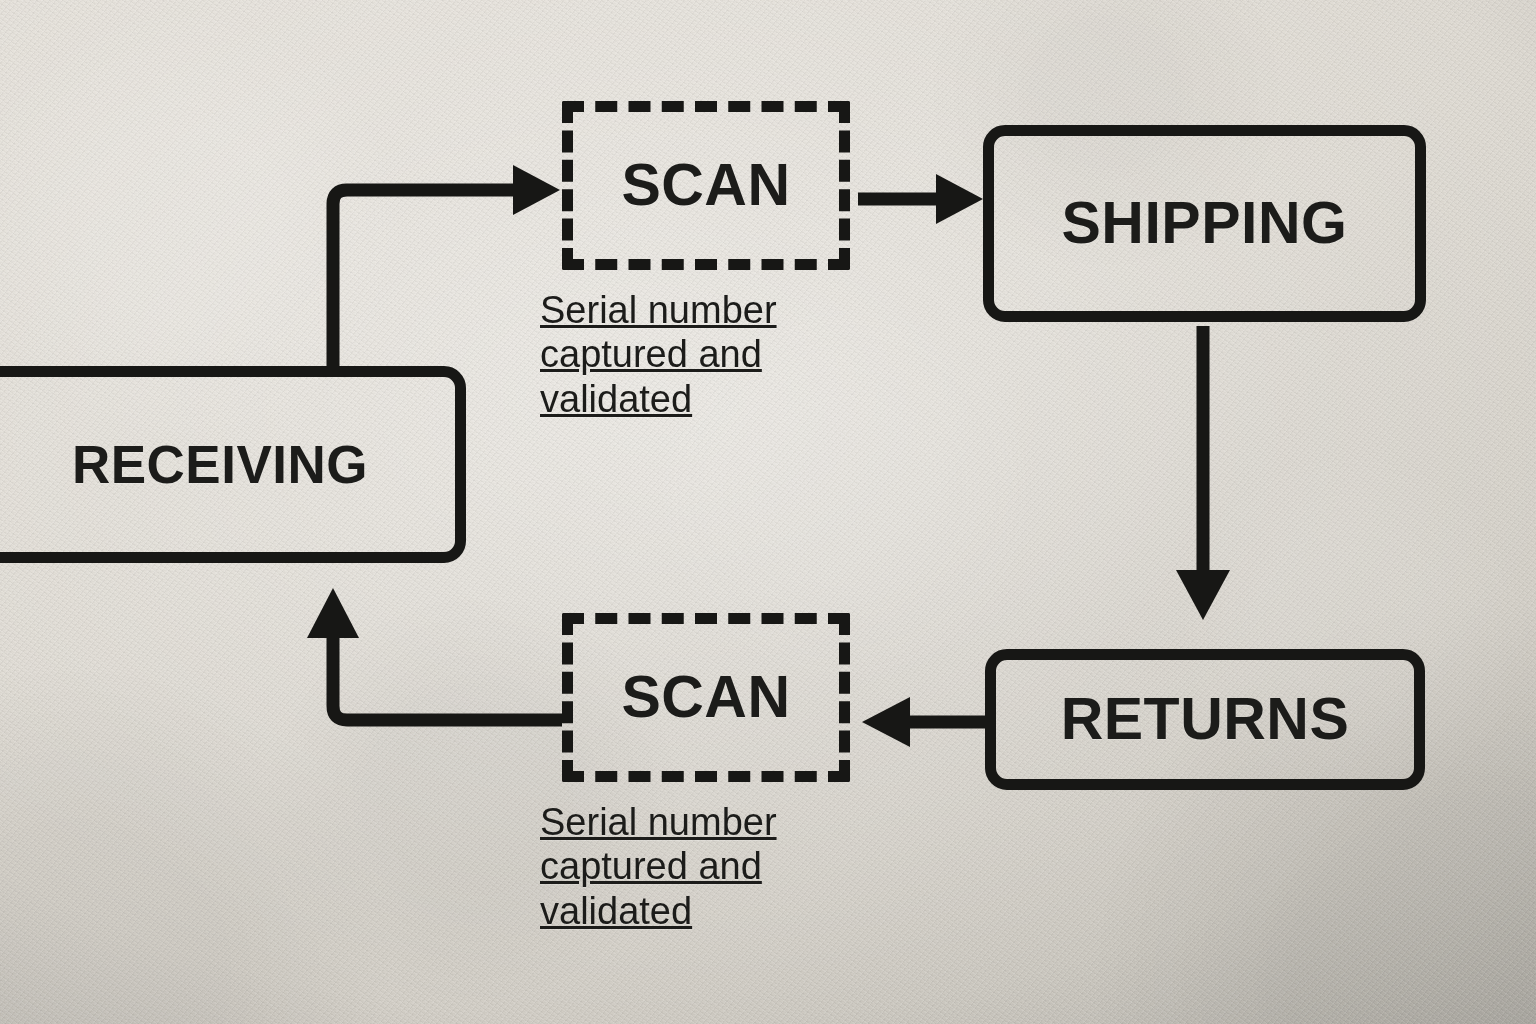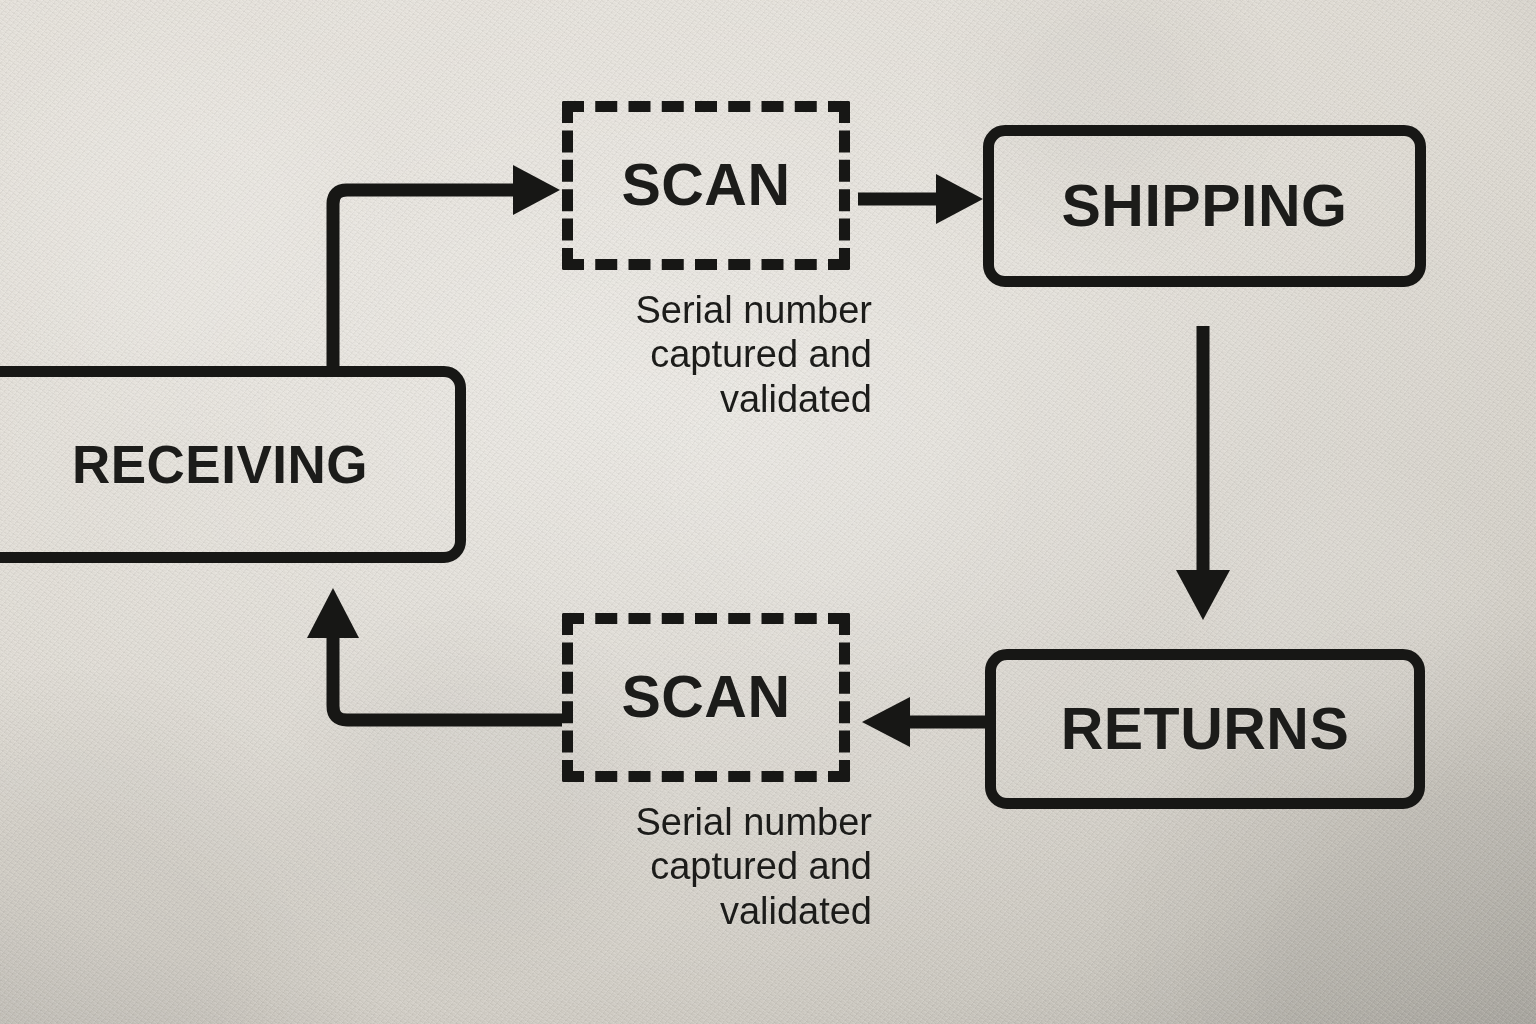--- a/index.html
+++ b/index.html
@@ -101,46 +101,47 @@
     left: 562px;
     top: 101px;
     width: 288px;
     height: 169px;
   }
   #node-scan-top .node-label { font-size: 59px; }
   #node-shipping {
     left: 983px;
     top: 125px;
     width: 443px;
-    height: 162px;
+    height: 197px;
   }
   #node-shipping .node-label { font-size: 59px; }
   #node-scan-bottom {
     left: 562px;
     top: 613px;
     width: 288px;
     height: 169px;
   }
   #node-scan-bottom .node-label { font-size: 59px; }
   #node-returns {
     left: 985px;
     top: 649px;
     width: 440px;
-    height: 160px;
+    height: 141px;
   }
   #node-returns .node-label { font-size: 59px; }
   
   .caption {
     position: absolute;
-    text-align: right;
+    text-align: left;
     font-size: 38px;
     line-height: 1.17;
     color: #1c1c1a;
     font-weight: 400;
     text-shadow: 0 1px 0 rgba(255,255,255,0.2);
+    text-decoration: underline;
   }
   #caption-scan-top {
     left: 540px;
     top: 288px;
     width: 332px;
   }
   #caption-scan-bottom {
     left: 540px;
     top: 800px;
     width: 332px;

